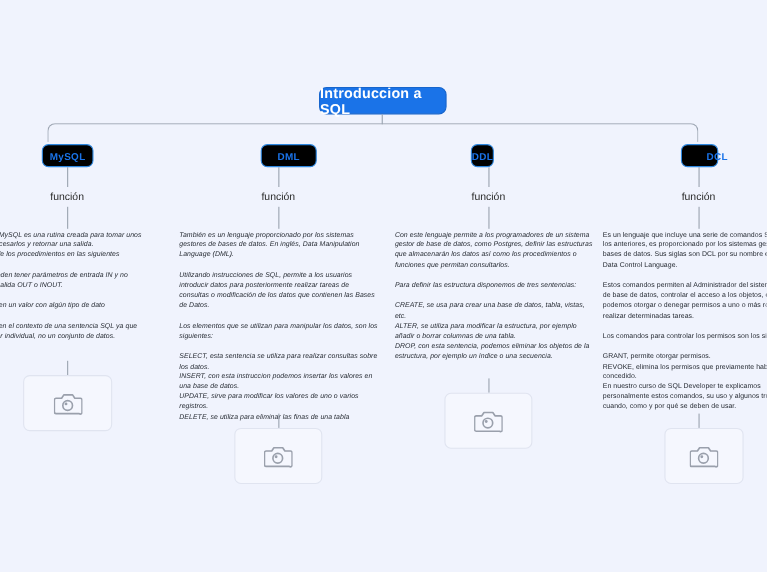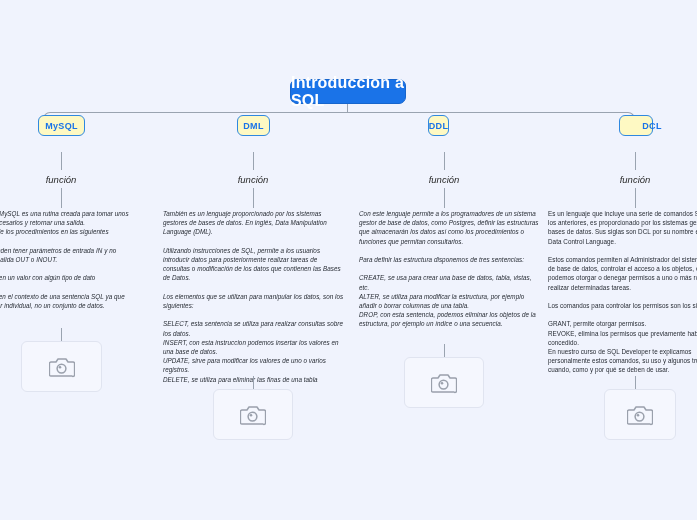--- a/index.html
+++ b/index.html
@@ -43,53 +43,52 @@
   .root-node {
     position: absolute;
     left: 290px;
     top: 79px;
     width: 116px;
     height: 25px;
     background: #1a73e8;
     border: 1px solid #1765cc;
     border-radius: 7px;
     color: #ffffff;
-    font-size: 16px;
+    font-size: 13px;
     font-weight: bold;
     display: flex;
     align-items: center;
     justify-content: center;
     letter-spacing: 0.2px;
     box-sizing: border-box;
   }
 
   
   .branch-node {
     position: absolute;
-    top: 115px;
+    top: 131px;
     height: 21px;
-    background: #fef9c3;
+    background: #000000;
     border: 1.6px solid #2f88e0;
     border-radius: 6px;
     color: #1a73e8;
     font-size: 9px;
     font-weight: bold;
     display: flex;
     align-items: center;
     justify-content: center;
     letter-spacing: 0.3px;
     box-sizing: border-box;
   }
 
   
   .fn-label {
     position: absolute;
     top: 174px;
     font-size: 9.5px;
-    font-style: italic;
     color: #2b2b2b;
     text-align: right;
     white-space: nowrap;
     transform: translateX(-50%);
   }
 
   
   .body-text {
     position: absolute;
     font-size: 6.3px;
@@ -137,21 +136,21 @@
 Pueden usarse en el contexto de una sentencia SQL ya que retornan un valor individual, no un conjunto de datos.</div>
   <div class="conn v-line" style="left:61px; top:328px; height:13px;"></div>
   <div class="img-ph" style="left:21px; top:341px; width:81px; height:51px;">
     <svg width="26" height="22" viewBox="0 0 26 22">
       <path d="M2 6h5l2-3h8l2 3h5a1.6 1.6 0 0 1 1.6 1.6v10.8A1.6 1.6 0 0 1 23 20H2a1.6 1.6 0 0 1-1.6-1.6V7.6A1.6 1.6 0 0 1 2 6z" fill="none" stroke="#9aa0ac" stroke-width="1.5" stroke-linejoin="round"></path>
       <circle cx="12.5" cy="12.6" r="4.4" fill="none" stroke="#9aa0ac" stroke-width="1.5"></circle>
       <circle cx="11" cy="11.2" r="1.3" fill="#9aa0ac"></circle>
     </svg>
   </div>
 
-  <div class="branch-node" style="left:237px; width:33px;">DML</div>
+  <div class="branch-node" style="left:237px; width:51px;">DML</div>
   <div class="conn v-line" style="left:253px; top:152px; height:18px;"></div>
   <div class="fn-label" style="left:253px;">función</div>
   <div class="conn v-line" style="left:253px; top:188px; height:20px;"></div>
   <div class="body-text italic" style="left:163px; top:209px; width:182px;">También es un lenguaje proporcionado por los sistemas gestores de bases de datos. En inglés, Data Manipulation Language (DML).
 
 Utilizando instrucciones de SQL, permite a los usuarios introducir datos para posteriormente realizar tareas de consultas o modificación de los datos que contienen las Bases de Datos.
 
 Los elementos que se utilizan para manipular los datos, son los siguientes:
 
 SELECT, esta sentencia se utiliza para realizar consultas sobre los datos.

